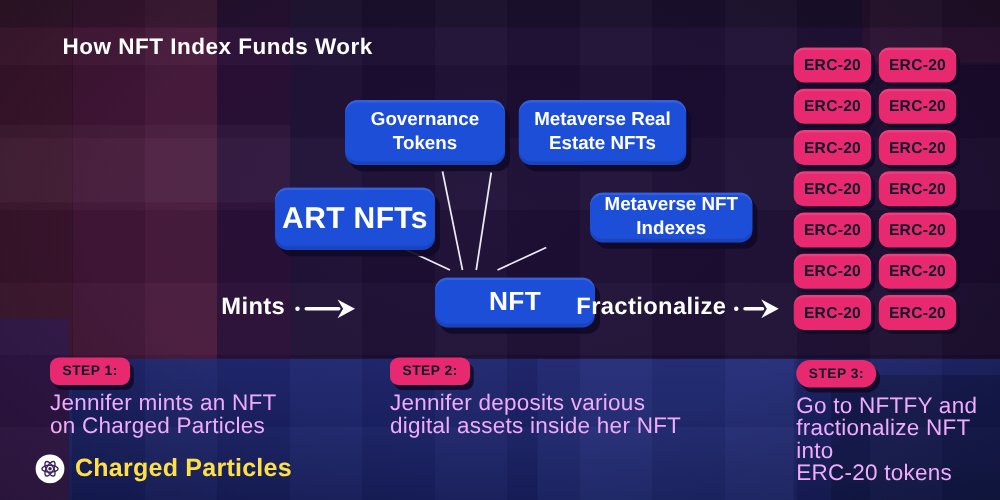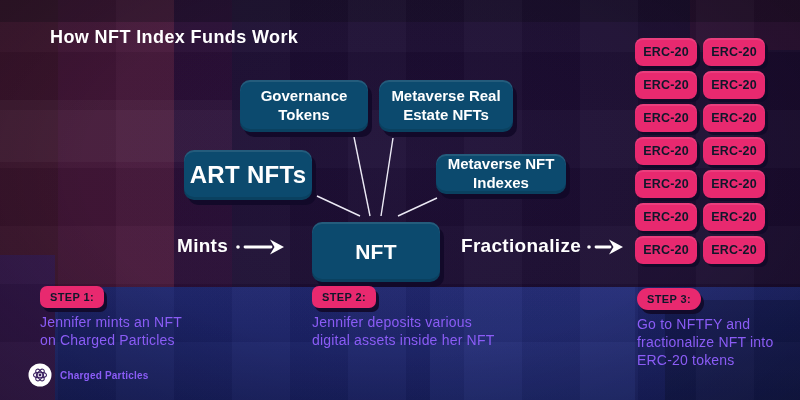--- a/index.html
+++ b/index.html
@@ -17,24 +17,25 @@
   }
   .vignette {
     position:absolute; inset:0; pointer-events:none;
     background:radial-gradient(ellipse at 50% 42%, rgba(70,50,130,0.08) 0%, rgba(0,0,0,0.0) 55%, rgba(0,0,0,0.22) 100%);
   }
   .title {
     position:absolute; left:30px; top:27px;
     color:#ffffff; font-size:18px; font-weight:800; letter-spacing:0.4px;margin-left:20px;
   }
   .pixbox {
-    position:absolute; background:#0c4a6e; color:#ffffff;
+    position:absolute; background:#1d4ed8; color:#ffffff;
     display:flex; align-items:center; justify-content:center; text-align:center;
     font-weight:800; border-radius:10px; white-space:pre-line; line-height:1.25;
     box-shadow:4px 5px 0 rgba(17,9,40,0.92), inset 0 2px 0 rgba(255,255,255,0.10), inset 0 -3px 0 rgba(0,0,0,0.12);
+    margin-left:36px;
   }
   .small-box { font-size:15px; }
   .mid-box   { font-size:24px; letter-spacing:0.3px; }
   .big-box   { font-size:21px; letter-spacing:0.3px; }
   .flow-label {
     position:absolute; color:#ffffff; font-weight:700; font-size:19px; letter-spacing:0.3px;
   }
   .erc-grid {
     position:absolute; left:635px; top:38px;
     display:grid; grid-template-columns:62px 62px; grid-auto-rows:28px;
@@ -46,28 +47,28 @@
     display:flex; align-items:center; justify-content:center;
     box-shadow:3px 3px 0 rgba(17,9,40,0.88), inset 0 2px 0 rgba(255,255,255,0.10);
   }
   .step-badge {
     position:absolute; background:#e8296f; color:#0f172a;
     font-weight:800; font-size:11px; letter-spacing:0.4px;
     padding:5px 10px 5px 10px; border-radius:7px;
     box-shadow:3px 4px 0 rgba(17,9,40,0.9);
   }
   .step-text {
-    position:absolute; color:#8b5cf6; font-size:14px; line-height:18px;
+    position:absolute; color:#f0abfc; font-size:18px; line-height:18px;
     white-space:pre-line; letter-spacing:0.2px;
   }
   .brand {
     position:absolute; left:28px; top:363px;
     display:flex; align-items:center; gap:8px;
   }
-  .brand-text { color:#8b5cf6; font-weight:800; font-size:10px; letter-spacing:0.2px; }
+  .brand-text { color:#fde047; font-weight:800; font-size:20px; letter-spacing:0.2px; }
   .connectors { position:absolute; inset:0; pointer-events:none; }
 </style>
 </head>
 <body>
 
 <div class="stage">
 
   <div class="bg" style="left:0;top:0;width:58px;height:307px;background:#371029;"></div>
   <div class="bg" style="left:58px;top:0;width:116px;height:307px;background:#451739;"></div>
   <div class="bg" style="left:174px;top:0;width:58px;height:307px;background:#2c1038;"></div>
@@ -103,21 +104,21 @@
   <div class="title">How NFT Index Funds Work</div>
 
   <div class="pixbox small-box" style="left:240px;top:80px;width:128px;height:52px;">Governance
 Tokens</div>
   <div class="pixbox small-box" style="left:379px;top:80px;width:134px;height:52px;">Metaverse Real
 Estate NFTs</div>
   <div class="pixbox mid-box" style="left:184px;top:150px;width:128px;height:50px;">ART NFTs</div>
   <div class="pixbox small-box" style="left:436px;top:154px;width:130px;height:40px;">Metaverse NFT
 Indexes</div>
 
-  <div class="pixbox big-box" style="left:312px;top:222px;width:128px;height:60px;">NFT</div>
+  <div class="pixbox big-box" style="left:312px;top:222px;width:128px;height:40px;">NFT</div>
 
   <div class="flow-label" style="left:177px;top:235px;">Mints</div>
   <div class="flow-label" style="left:461px;top:235px;">Fractionalize</div>
 
   <div class="erc-grid">
       <div class="erc-cell">ERC-20</div>
       <div class="erc-cell">ERC-20</div>
       <div class="erc-cell">ERC-20</div>
       <div class="erc-cell">ERC-20</div>
       <div class="erc-cell">ERC-20</div>

